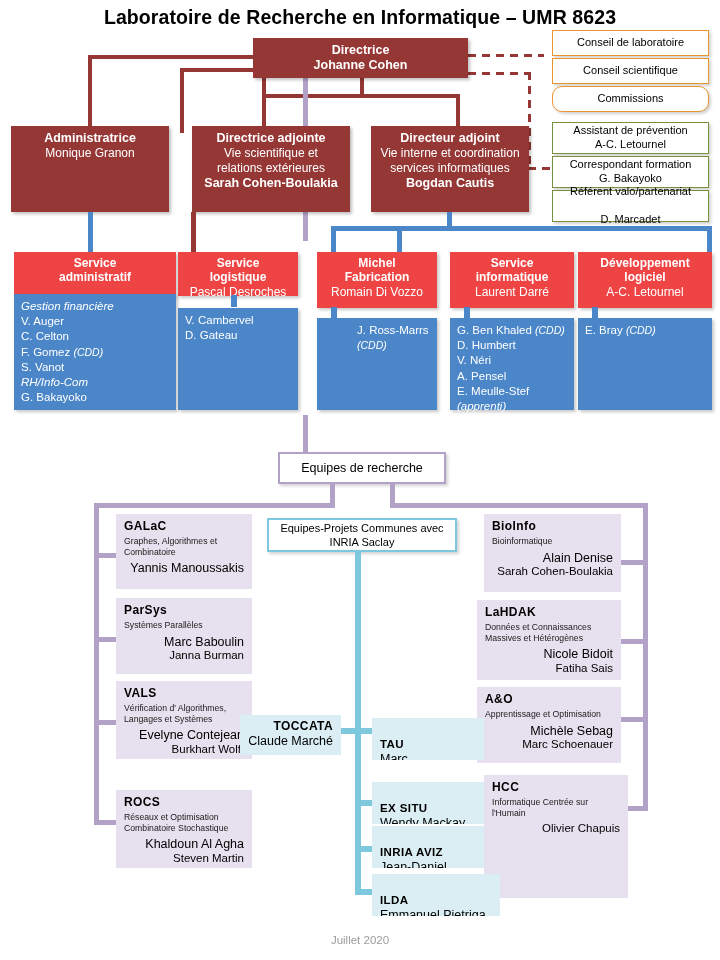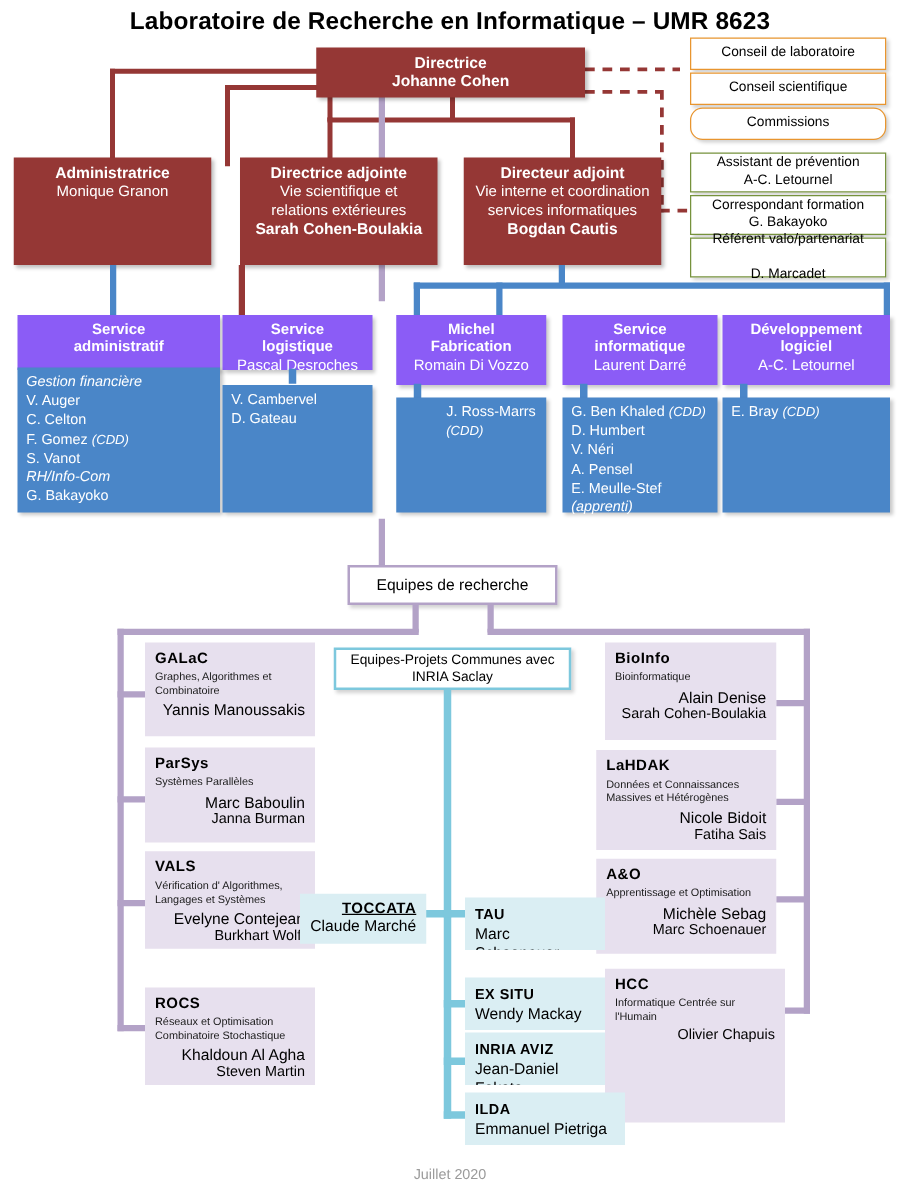--- a/index.html
+++ b/index.html
@@ -73,21 +73,21 @@
     align-items: center;
     justify-content: center;
     box-shadow: 2px 2px 3px rgba(0,0,0,0.18);
   }
   .ol-orange { border: 1.4px solid #e8952f; }
   .ol-green  { border: 1.4px solid #76923c; }
 
   
   .svc-head {
     position: absolute;
-    background: #8b5cf6;
+    background: #ef4444;
     color: #ffffff;
     text-align: center;
     padding: 4px 3px;
     line-height: 1.2;
     box-shadow: 2px 2px 3px rgba(0,0,0,0.22);
   }
   .svc-head .sh-bold { font-weight: bold; font-size: 12px; }
   .svc-head .sh-name { font-weight: normal; font-size: 12px; }
 
   .svc-body {
@@ -135,35 +135,35 @@
   .team .tname { font-weight: bold; font-size: 12px; letter-spacing: 0.4px; }
   .team .tdesc { font-size: 8.7px; line-height: 1.22; margin-top: 3px; color: #1a1a1a; }
   .team .tpeople { font-size: 12.5px; text-align: right; line-height: 1.18; margin-top: 4px; }
   .team .tpeople .p2 { font-size: 11.5px; }
 
   
   .iteam {
     position: absolute;
     background: #daeef3;
     color: #000000;
-    padding: 8px 8px;
+    padding: 20px 8px;
     overflow: hidden;
   }
   .iteam .iname { font-weight: bold; font-size: 11.5px; letter-spacing: 0.4px; }
   .iteam .ipeople { font-size: 12.5px; line-height: 1.2; margin-top: 2px; }
 
   .toccata {
     position: absolute;
     background: #daeef3;
     color: #000000;
     padding: 4px 8px;
     text-align: right;
     overflow: hidden;
   }
-  .toccata .iname { font-weight: bold; font-size: 12px; letter-spacing: 0.4px; text-decoration: underline; }
+  .toccata .iname { font-weight: bold; font-size: 12px; letter-spacing: 0.4px; }
   .toccata .ipeople { font-size: 12.5px; line-height: 1.2; margin-top: 1px; }
 
   
   .footer {
     position: absolute;
     left: 0; width: 720px; top: 934px;
     text-align: center;
     color: #9b9b9b;
     font-size: 11.5px;
   }

